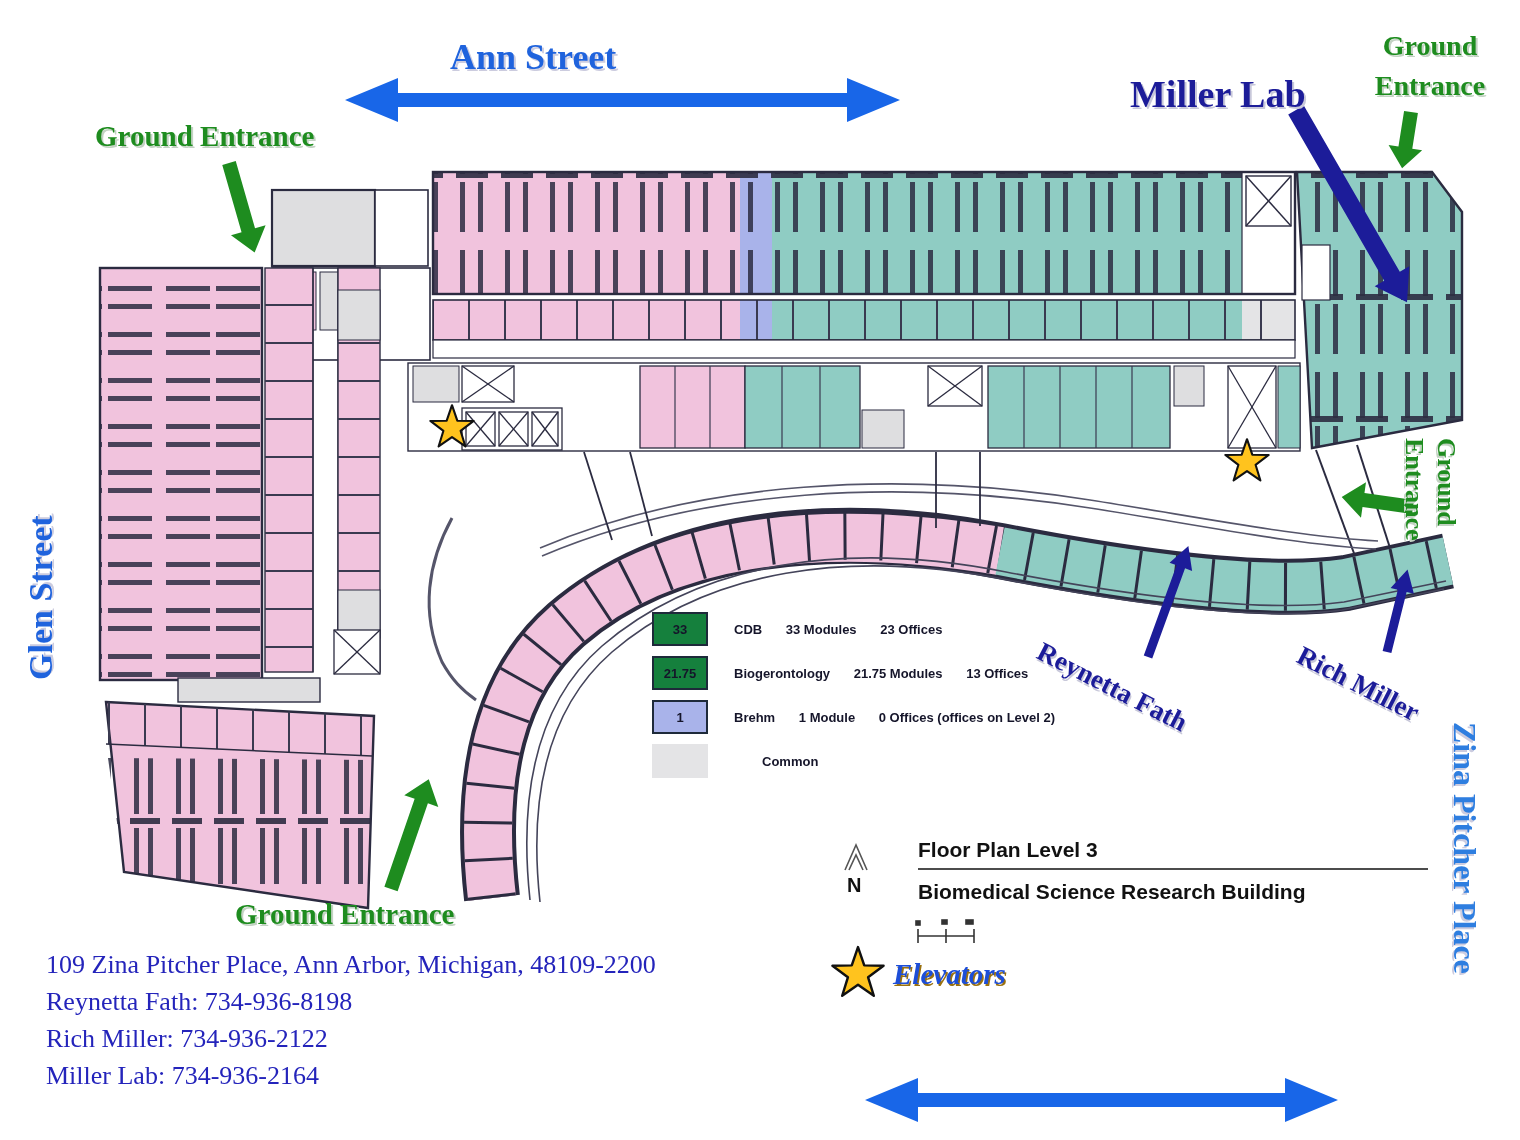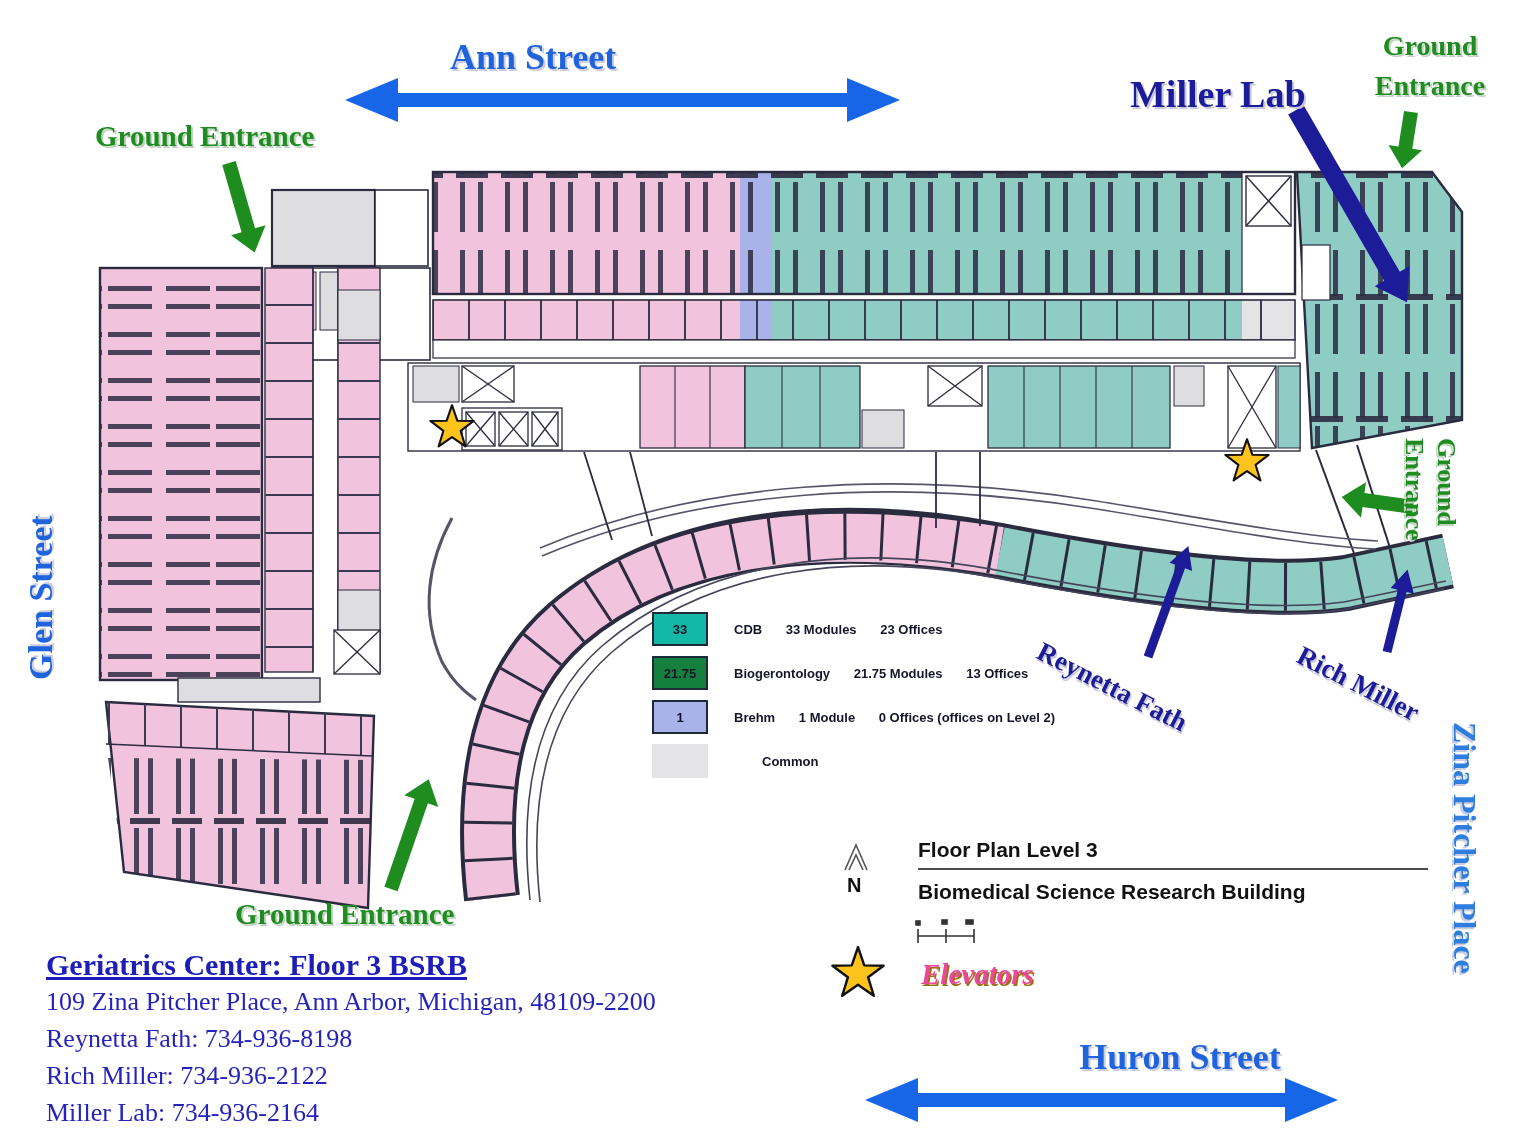--- a/index.html
+++ b/index.html
@@ -12,25 +12,25 @@
   .navy{color:#1c1c99;font-weight:bold;text-shadow:2px 2px 0 #c8c8da;}
   .vert-down{writing-mode:vertical-rl;}
   .vert-up{writing-mode:vertical-rl;transform:rotate(180deg);}
   .legend-row{position:absolute;left:0;display:flex;align-items:center;height:34px;}
   .sw{width:52px;height:30px;border:2px solid #1e2a3a;display:flex;align-items:center;justify-content:center;
       font-family:"Liberation Sans",sans-serif;font-weight:bold;font-size:13px;color:#15152a;}
   .sw.nob{border:2px solid transparent;}
   .legend-label{margin-left:26px;font-family:"Liberation Sans",sans-serif;font-weight:bold;
       font-size:13px;color:#15152a;}
   .legend-label span{margin-right:20px;}
-  .bg-pink{background:#14b8a6;} .bg-teal{background:#15803d;} .bg-blue{background:#a9b3ea;} .bg-gray{background:#e4e4e6;}
+  .bg-pink{background:#15803d;} .bg-teal{background:#15803d;} .bg-blue{background:#a9b3ea;} .bg-gray{background:#e4e4e6;}
   .plan-title{font-family:"Liberation Sans",sans-serif;font-weight:bold;color:#111;font-size:21px;}
   .contact{color:#2424bb;font-size:26px;line-height:37px;}
   .contact .head{font-size:30px;font-weight:bold;text-decoration:underline;color:#1d1db8;}
-  .gold{color:#ec4899;font-weight:bold;font-style:italic;text-shadow:1.5px 1.5px 0 #9a7110;margin-left:28px;}
+  .gold{color:#1d4ed8;font-weight:bold;font-style:italic;text-shadow:1.5px 1.5px 0 #9a7110;}
 </style>
 </head>
 <body>
 
 <div id="stage">
 
   <svg id="plansvg" width="1520" height="1140" viewBox="0 0 1520 1140">
     <defs>
       <g id="star">
         <polygon points="0,-24 5.58,-7.69 22.83,-7.42 9.03,2.94 14.11,19.42 0,9.5 -14.11,19.42 -9.03,2.94 -22.83,-7.42 -5.58,-7.69" fill="#ffc31e" stroke="#111" stroke-width="2.2" stroke-linejoin="round"></polygon>
@@ -276,21 +276,20 @@
   </div>
 
   <div class="abs navy" style="left:1046px;top:636px;font-size:27px;transform:rotate(27deg);transform-origin:left top;">Reynetta Fath</div>
 
   <div class="abs navy" style="left:1306px;top:640px;font-size:27px;transform:rotate(27deg);transform-origin:left top;">Rich Miller</div>
 
   <div class="abs street vert-down" style="left:1446px;top:722px;height:330px;font-size:32px;color:#2e7ee0;">Zina Pitcher Place</div>
 
   <div class="abs green" style="left:235px;top:898px;font-size:29px;">Ground Entrance</div>
 
-  <div class="abs street" style="left:980px;top:1036px;width:400px;text-align:center;font-size:36px;">Huron Street</div>
 
   <div class="abs gold" style="left:893px;top:958px;font-size:29px;">Elevators</div>
 
   <div class="abs" style="left:652px;top:612px;width:560px;height:180px;">
     <div class="legend-row" style="top:0px;">
       <div class="sw bg-pink">33</div>
       <div class="legend-label">
         <span>CDB</span>
         <span>33 Modules</span>
         <span>23 Offices</span>
@@ -318,20 +317,19 @@
         <span>Common</span>
       </div>
     </div>
   </div>
 
   <div class="abs plan-title" style="left:918px;top:838px;">Floor Plan Level 3</div>
   <div class="abs plan-title" style="left:918px;top:880px;text-align:right;">Biomedical Science Research Building</div>
   <div class="abs plan-title" style="left:847px;top:874px;font-size:20px;">N</div>
 
   <div class="abs contact" style="left:46px;top:946px;">
-    <div class="head">Geriatrics Center:  Floor 3 BSRB</div>
     <div>109 Zina Pitcher Place, Ann Arbor, Michigan, 48109-2200</div>
     <div>Reynetta Fath:  734-936-8198</div>
     <div>Rich Miller:  734-936-2122</div>
     <div>Miller Lab:  734-936-2164</div>
   </div>
 
 </div>
 
 </body></html>

